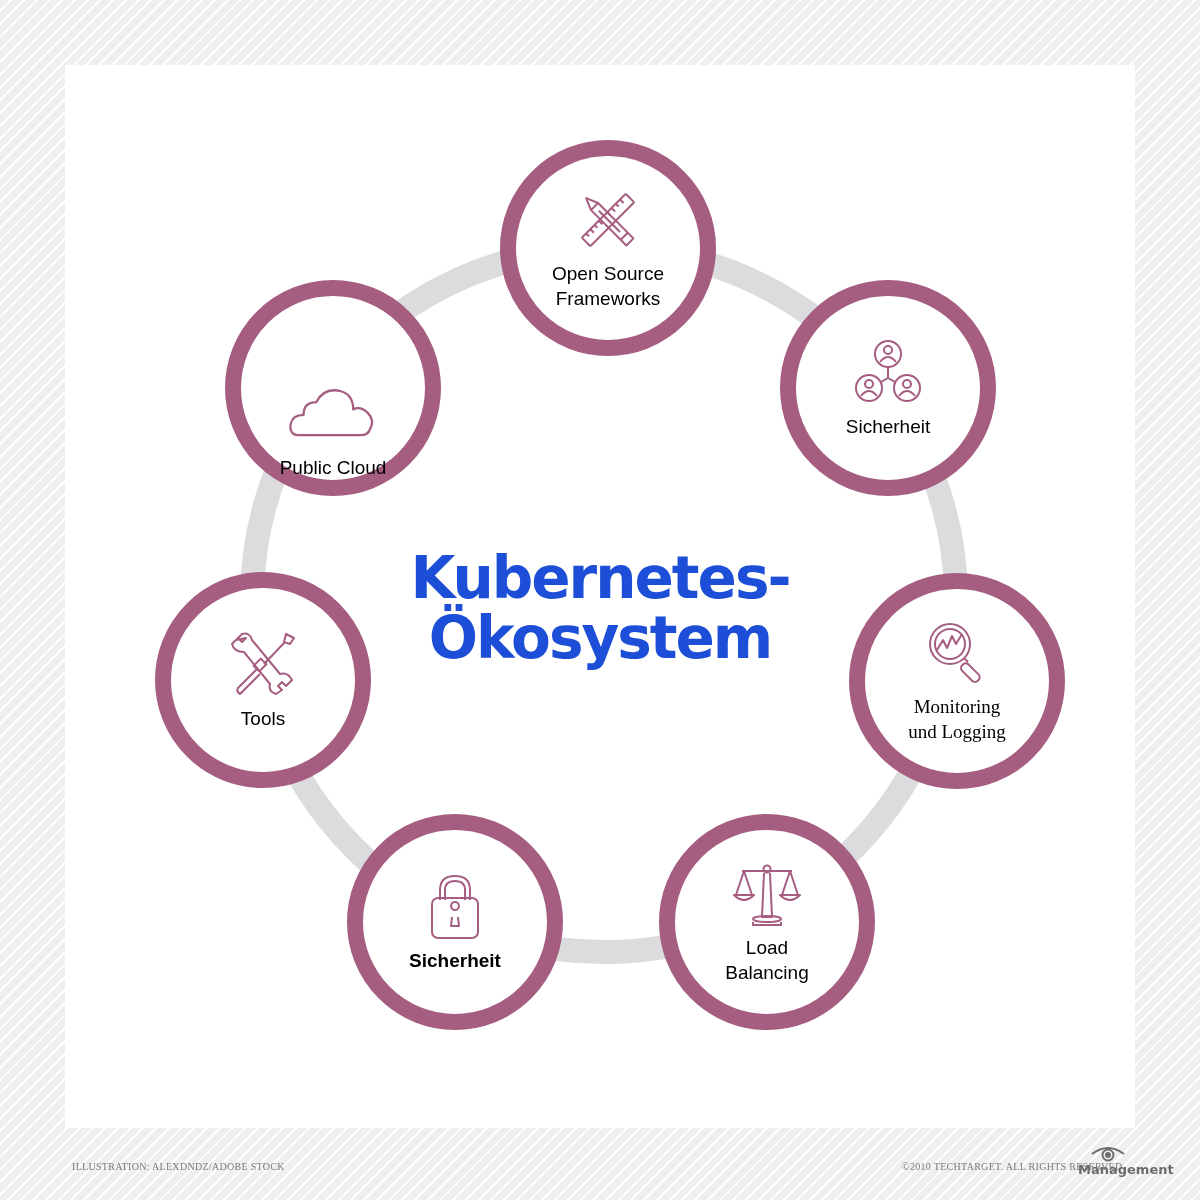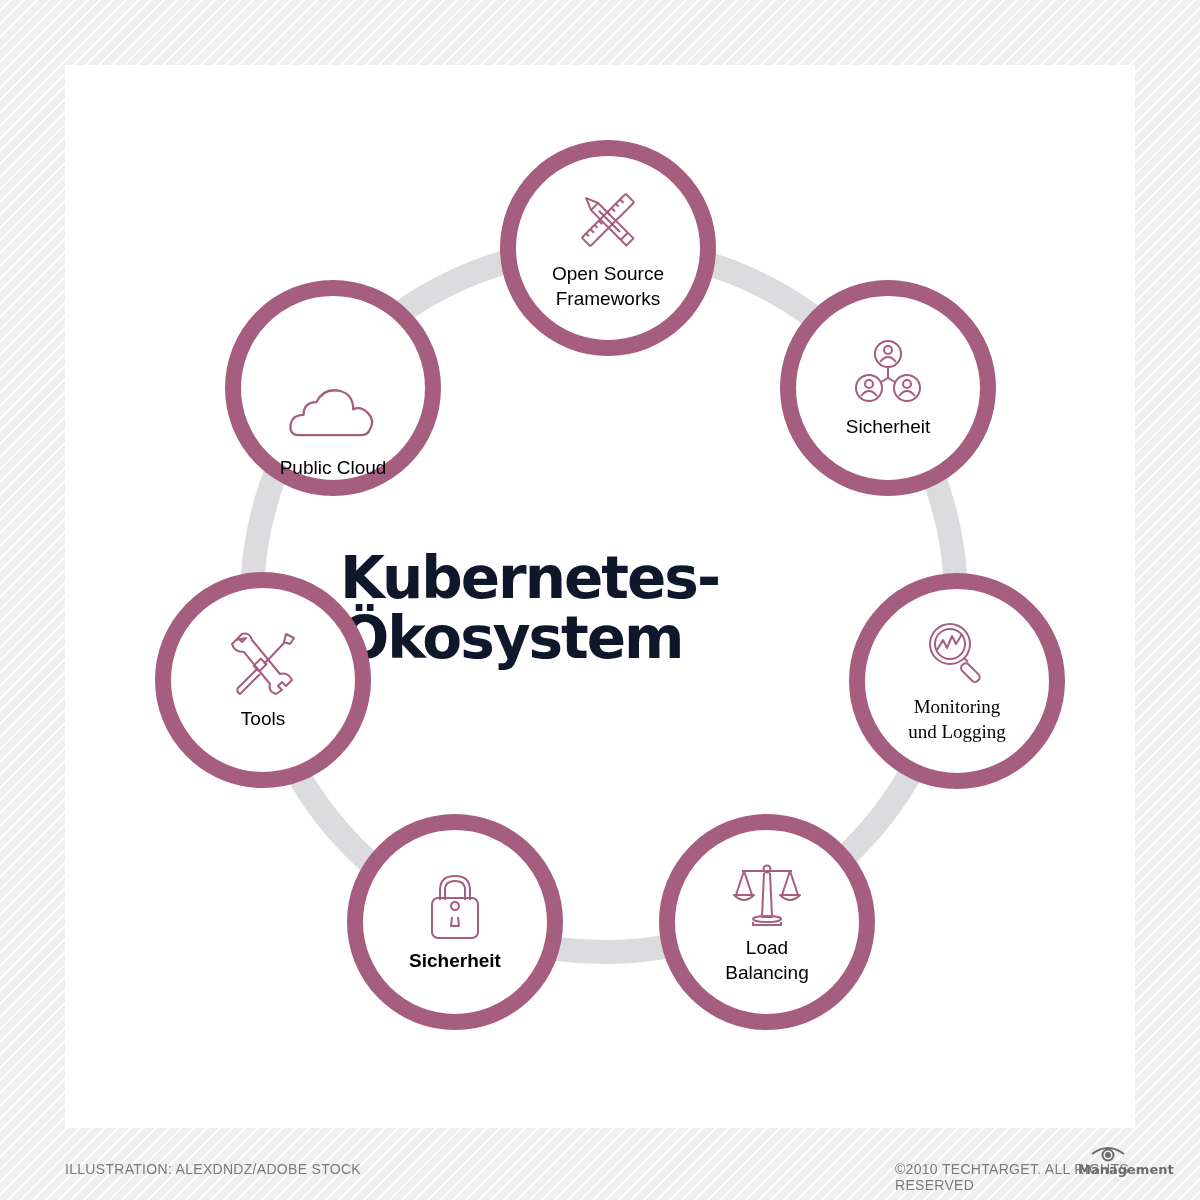--- a/index.html
+++ b/index.html
@@ -19,28 +19,28 @@
     border:16px solid #a55d80; background:#ffffff;
     display:flex; flex-direction:column; align-items:center; justify-content:center;
     box-sizing:content-box;
   }
   .node .icon { width:70px; height:70px; display:block; margin-bottom:6px; }
   .node .label {
     font-size:19px; color:#000000; text-align:center; line-height:25px;
     white-space:pre-line;
   }
   .title {
-    position:absolute; left:340px; top:548px; width:520px; text-align:left;
+    position:absolute; left:340px; top:548px; width:520px; text-align:center;
     font-family: "DejaVu Sans", sans-serif; font-weight:bold;
-    font-size:58px; line-height:60px; color:#0f172a; letter-spacing:-2px;
+    font-size:58px; line-height:60px; color:#1d4ed8; letter-spacing:-2px;
     white-space:pre-line;
   }
   .credit {
-    position:absolute; top:1161px; font-size:14px; color:#7a7a7c;
-    letter-spacing:0.3px; font-family:Liberation Sans, sans-serif;
+    position:absolute; top:1161px; font-size:10px; color:#7a7a7c;
+    letter-spacing:0.3px; font-family:Liberation Serif, serif;margin-left:7px;
   }
   .brand {
     position:absolute; left:1078px; top:1144px; width:60px; text-align:center;
     color:#6d6d70; font-size:13px; font-weight:bold; font-family:"DejaVu Sans", sans-serif;
   }
   .brand svg { display:block; margin:0 auto; }
 </style>
 </head>
 <body>
 

